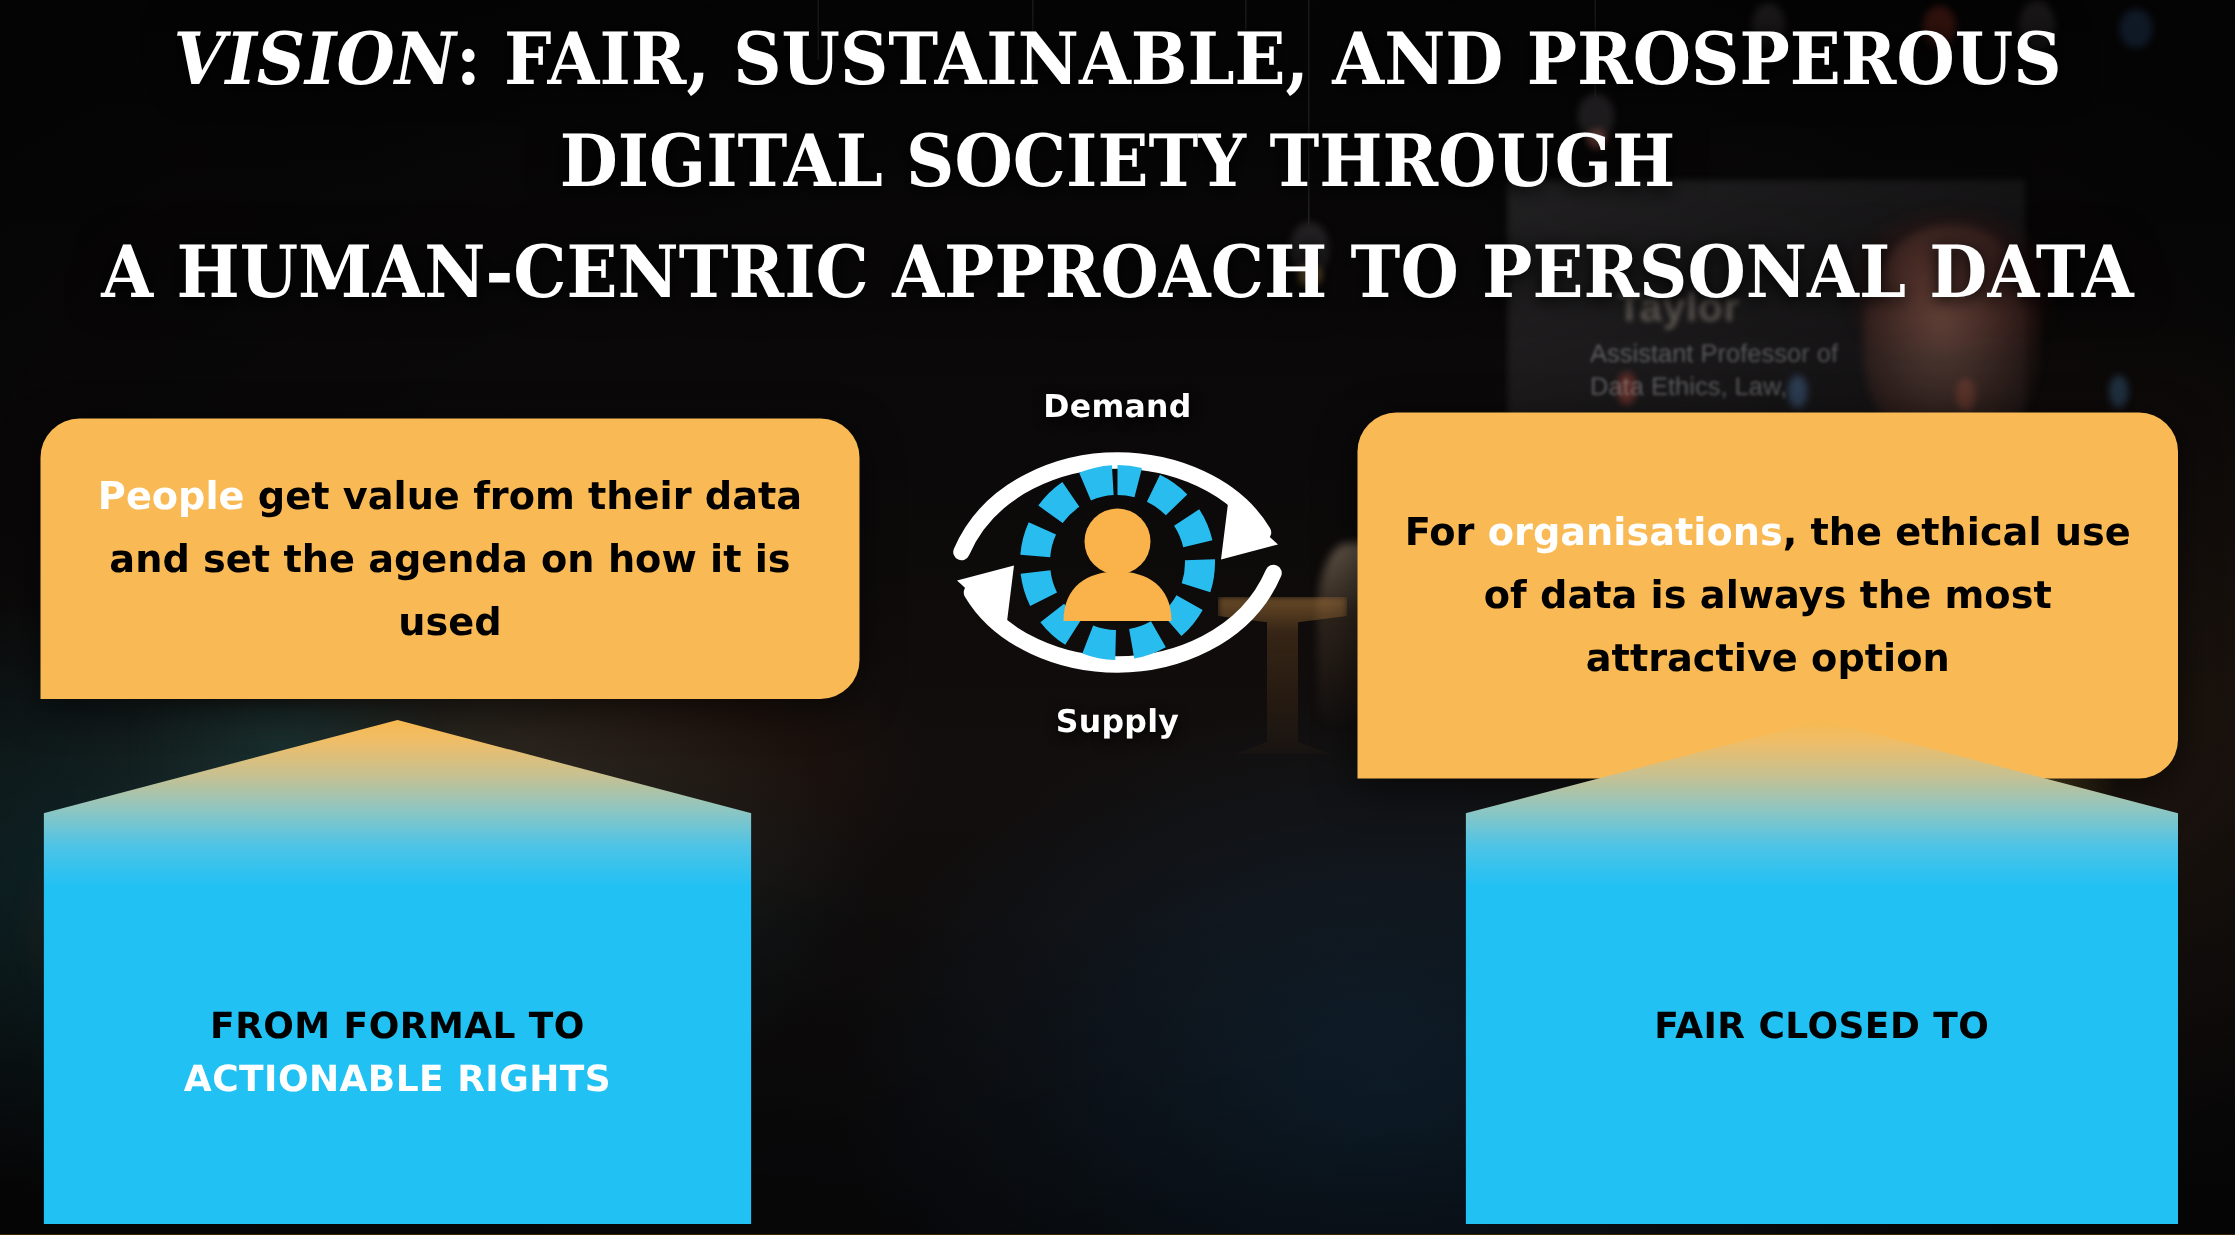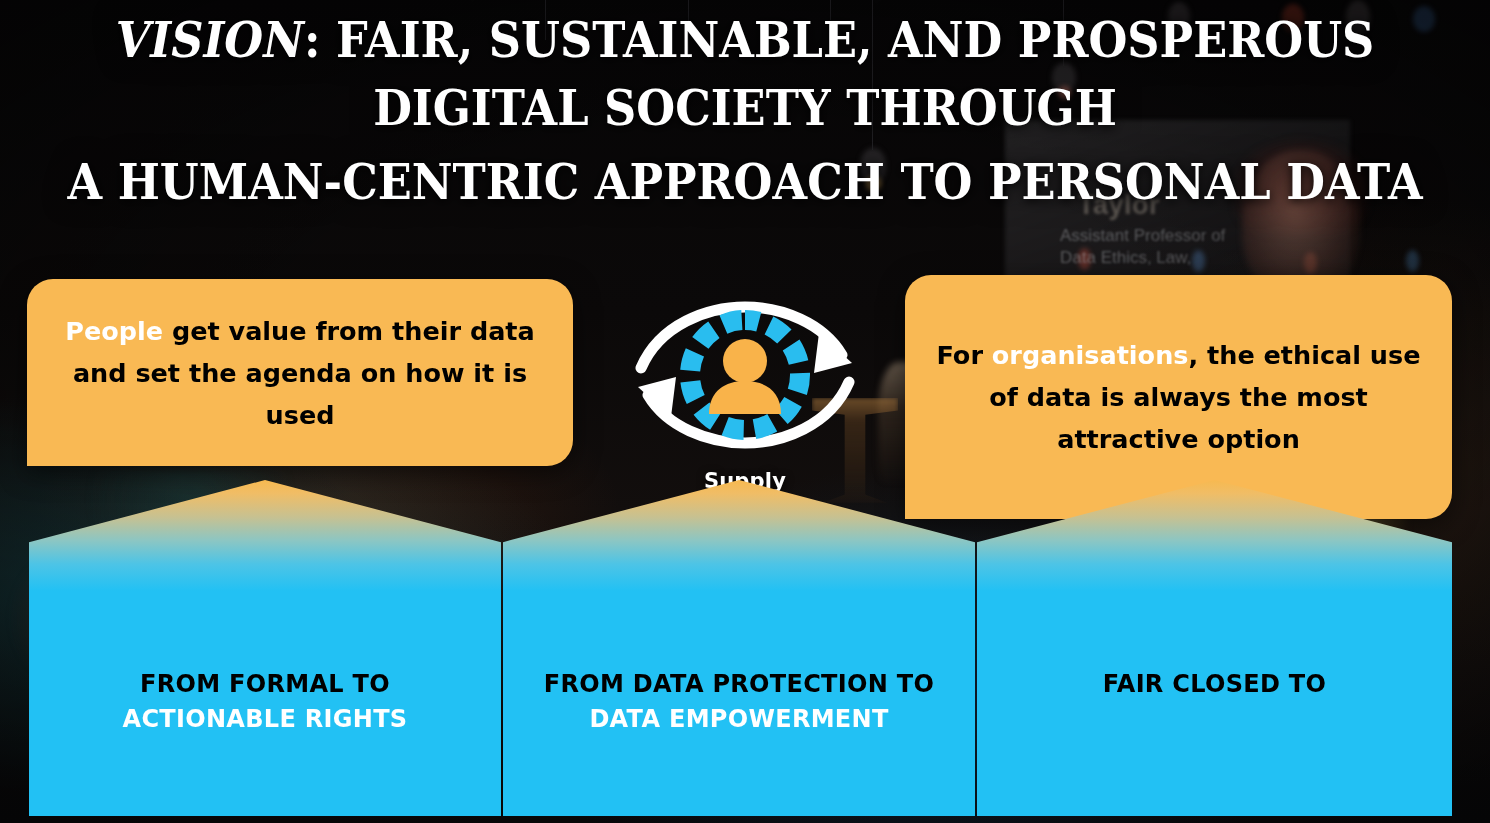--- a/index.html
+++ b/index.html
@@ -227,20 +227,21 @@
     </div>
   </div>
 
   <div class="callout" id="callout-right">
     <div>
       <span>For </span><span class="hl">organisations</span><span>, the ethical use of data is always the most attractive option</span>
     </div>
   </div>
 
   <div id="cycle">
+    <div class="lbl lbl-demand">Demand</div>
     <div class="lbl lbl-supply">Supply</div>
 
     <svg width="250" height="240" viewBox="0 0 250 240">
 
       <g>
         <path d="M 21 113 C 40 69, 88 52, 125 52 C 162 52, 203 68, 222 100" fill="none" stroke="#ffffff" stroke-width="11" stroke-linecap="round"></path>
         <polygon points="199,78 232,108 194,118" fill="#ffffff"></polygon>
       </g>
 
       <g>
@@ -262,27 +263,20 @@
   <div class="pillars">
 
     <div class="pillar" id="pillar-0">
       <div class="shape"></div>
       <div class="caption">
         <span class="cap1">FROM FORMAL TO</span>
         <span class="cap2">ACTIONABLE RIGHTS</span>
       </div>
     </div>
 
-    <div class="pillar" id="pillar-1">
-      <div class="shape"></div>
-      <div class="caption">
-        <span class="cap1">FROM DATA PROTECTION TO</span>
-        <span class="cap2">DATA EMPOWERMENT</span>
-      </div>
-    </div>
 
     <div class="pillar" id="pillar-2">
       <div class="shape"></div>
       <div class="caption">
         <span class="cap1">FAIR CLOSED TO</span>
       </div>
     </div>
 
   </div>
 </div>

